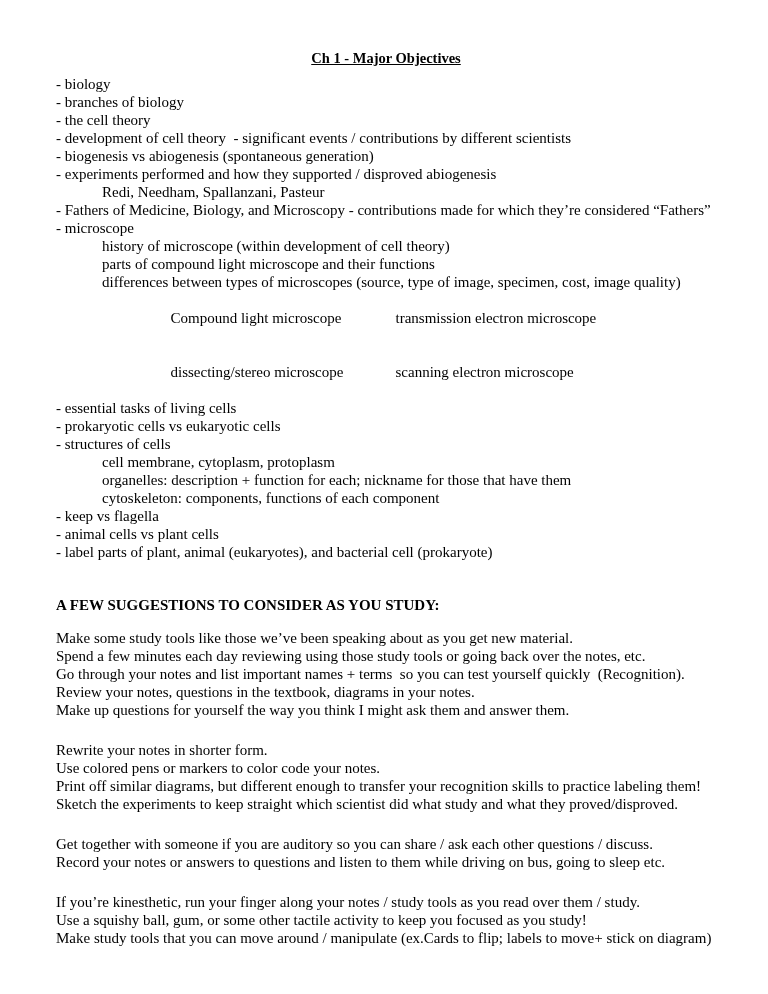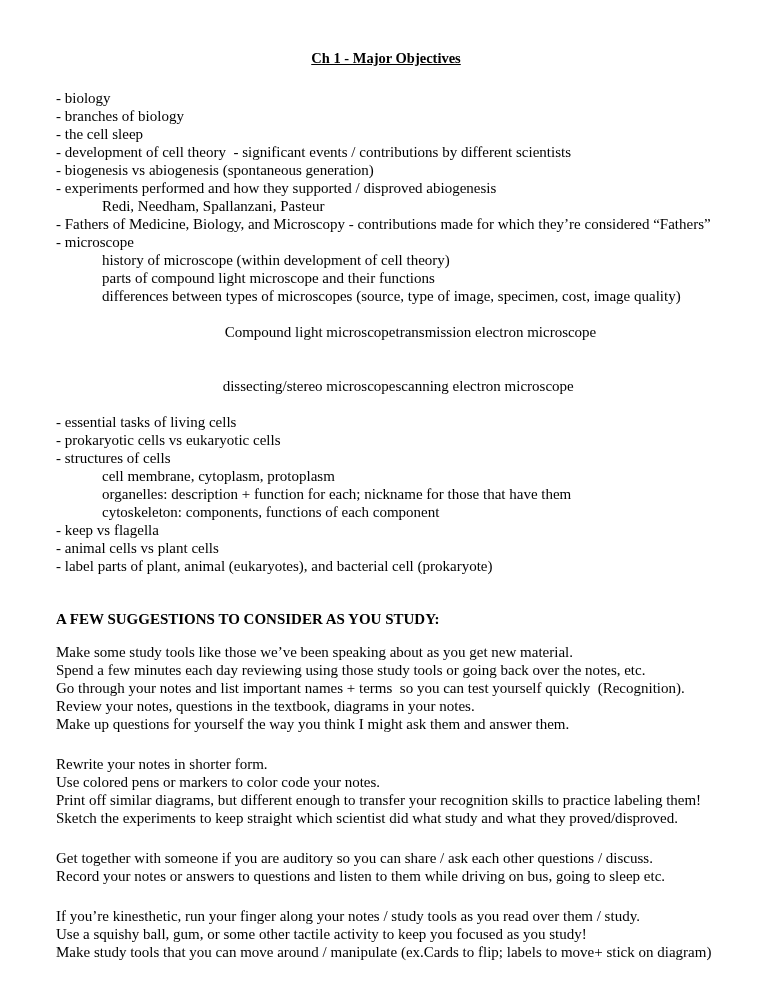--- a/index.html
+++ b/index.html
@@ -15,51 +15,51 @@
     min-height: 994px;
     padding: 49px 52px 40px 56px;
     background: #ffffff;
   }
   .title {
     font-size: 14.5px;
     line-height: 18px;
     font-weight: bold;
     text-decoration: underline;
     text-align: center;
-    margin-bottom: 22px;
+    margin-bottom: 8px;
   }
   .line {
     font-size: 15px;
     line-height: 18px;
     white-space: pre-wrap;
   }
   .ind1 { padding-left: 46px; }
   .ind2 { padding-left: 92px; }
-  .cols .col-left { display: inline-block; width: 225px; text-align: right; }
+  .cols .col-left { display: inline-block; width: 225px; }
   .suggest-heading {
     font-size: 15px;
     line-height: 18px;
     font-weight: bold;
     margin-top: 35px;
     margin-bottom: 15px;
   }
   .para { margin-top: 22px; }
   .para.first { margin-top: 0; }
 </style>
 </head>
 <body>
 
 <div class="page">
 
   <h1 class="title">Ch 1 - Major Objectives</h1>
 
   <div class="section">
     <div class="line">- biology</div>
     <div class="line">- branches of biology</div>
-    <div class="line">- the cell sleep</div>
+    <div class="line">- the cell theory</div>
     <div class="line">- development of cell theory  - significant events / contributions by different scientists</div>
     <div class="line">- biogenesis vs abiogenesis (spontaneous generation)</div>
     <div class="line">- experiments performed and how they supported / disproved abiogenesis</div>
     <div class="line ind1">Redi, Needham, Spallanzani, Pasteur</div>
     <div class="line">- Fathers of Medicine, Biology, and Microscopy - contributions made for which they’re considered “Fathers”</div>
     <div class="line">- microscope</div>
     <div class="line ind1">history of microscope (within development of cell theory)</div>
     <div class="line ind1">parts of compound light microscope and their functions</div>
     <div class="line ind1">differences between types of microscopes (source, type of image, specimen, cost, image quality)</div>
     <div class="line ind2 cols">

